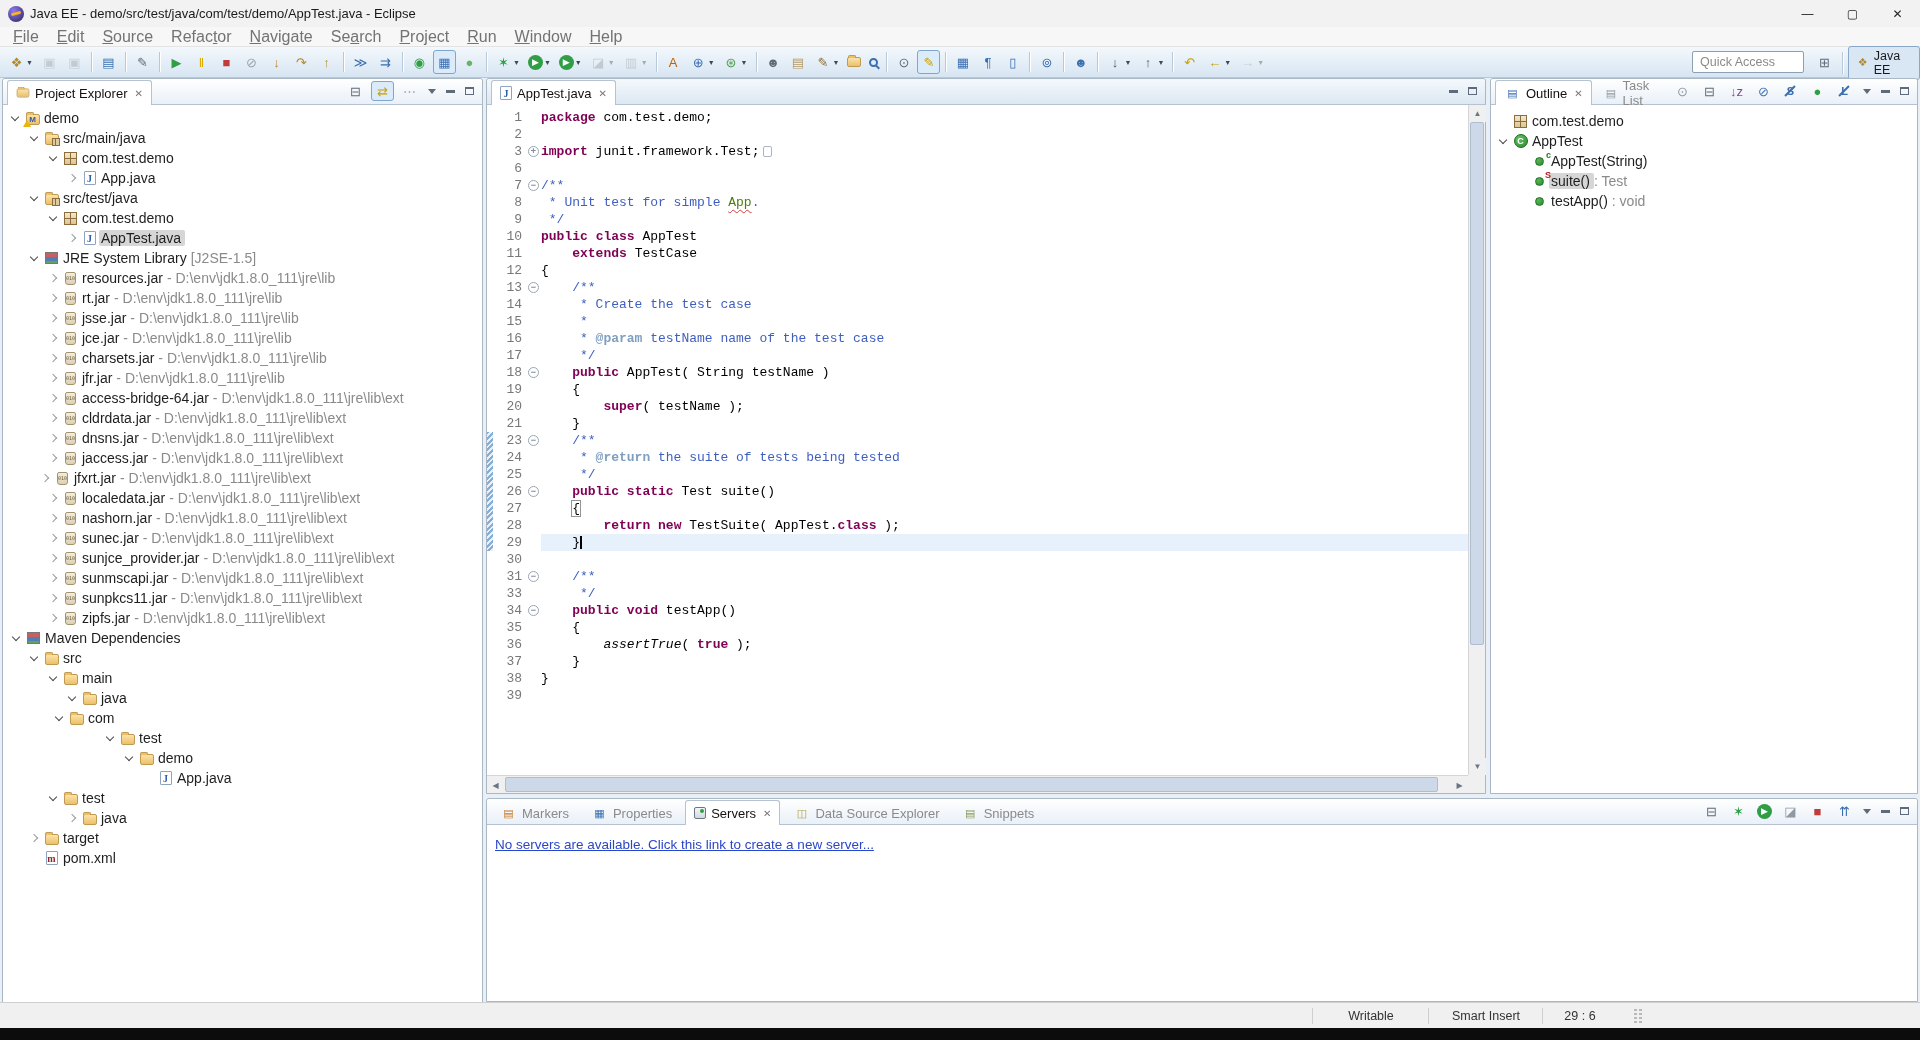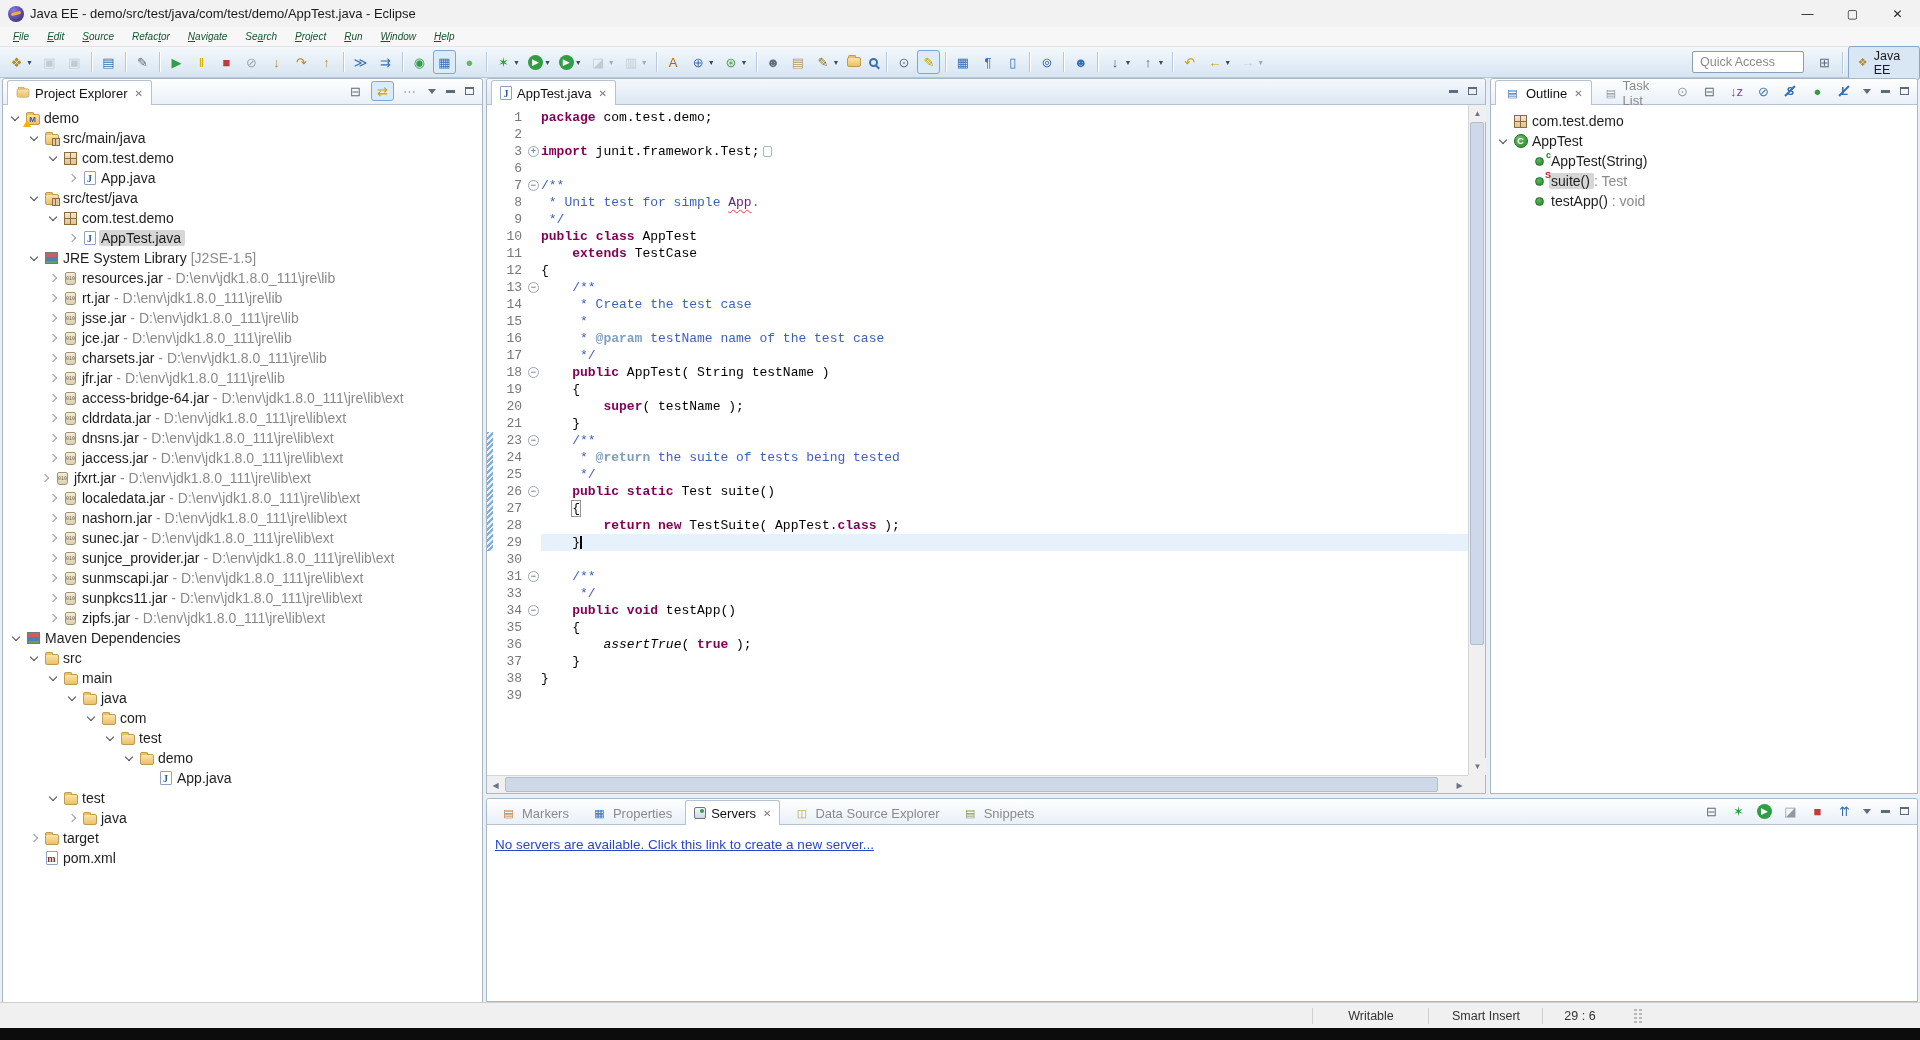--- a/index.html
+++ b/index.html
@@ -15,21 +15,21 @@
   .app-ico::after{content:"";position:absolute;left:3px;top:6px;width:10px;height:3px;
     background:#f7b32b;border-radius:2px;transform:rotate(-15deg);}
   .title-text { font-size:13px; color:#1a1a1a; }
   .win-controls { margin-left:auto; display:flex; height:27px; }
   .win-btn { width:45px; height:27px; display:flex; align-items:center; justify-content:center;
     font-size:12px; color:#222; }
 
   
   .menubar { position:absolute; left:0; top:27px; width:1920px; height:20px;
     background:#f7f7f7; display:flex; align-items:center; padding-left:4px; border-bottom:1px solid #e3e3e3;}
-  .menu-item { padding:0 9px; font-size:10px; color:#14532d; height:20px; line-height:20px;font-style:italic; }
+  .menu-item { padding:0 9px; font-size:16px; color:#737373; height:20px; line-height:20px; }
   .menu-item u { text-decoration:underline; }
 
   
   .toolbar { position:absolute; left:0; top:47px; width:1920px; height:31px;
     background:linear-gradient(#f3f8fc,#d7e5f2); border-bottom:1px solid #b9c8d8;
     display:flex; align-items:center; padding-left:4px; }
   .tsep { width:1px; height:20px; background:#b9c8d8; margin:0 4px; box-shadow:1px 0 0 #fff; flex:none;}
   .tbtn { height:24px; display:inline-flex; align-items:center; padding:0 2px;
     margin:0 1px; border:1px solid transparent; border-radius:3px; flex:none;}
   .tbtn.pressed { background:#dcebf9; border-color:#7da7cf; }
@@ -133,21 +133,21 @@
   .fold-m { width:11px; height:11px; border:1px solid #9aa6b4; border-radius:50%; background:#fff;
     color:#7d8a98; font:bold 9px "Liberation Sans",sans-serif; display:flex; align-items:center;
     justify-content:center; line-height:1; }
   .ctext { flex:1; height:17px; line-height:17px; }
   .cline.cur .ctext { background:#e7f1fb; }
   .seg-k { color:#7f0055; font-weight:bold; }
   .seg-p { color:#000; }
   .seg-d { color:#3f5fbf; }
   .seg-t { color:#7f9fbf; font-weight:bold; }
   .seg-i { color:#000; font-style:italic; }
-  .seg-dm { color:#701a75; text-decoration:underline; text-decoration-style:wavy;
+  .seg-dm { color:#4d7c0f; text-decoration:underline; text-decoration-style:wavy;
     text-decoration-color:#d04040; text-underline-offset:3px; text-decoration-thickness:1px;}
   .seg-bb { color:#000; outline:1px solid #949494; }
   .seg-fb { display:inline-block; width:9px; height:11px; border:1px solid #a9b4c4;
     border-radius:2px; margin-left:4px; vertical-align:middle; background:#fff; }
   .caret { display:inline-block; width:1.5px; height:13px; background:#000; vertical-align:middle; }
   
   .vscroll { position:absolute; right:0; top:26px; width:17px; bottom:18px; background:#f0f0f0;
     border-left:1px solid #d5d5d5; }
   .vthumb { position:absolute; left:1px; right:1px; top:17px; height:78%; background:#cdd9e8;
     border:1px solid #aebdd0; border-radius:2px; }
@@ -680,21 +680,21 @@
         </div>
         <div class="trow" style="padding-left: 61px;">
           <span class="chv o">
             <i></i>
           </span>
           <span class="ticon">
             <span class="i-folder"></span>
           </span>
           <span class="tlabel">java</span>
         </div>
-        <div class="trow" style="padding-left: 80px;">
+        <div class="trow" style="padding-left: 48px;">
           <span class="chv o">
             <i></i>
           </span>
           <span class="ticon">
             <span class="i-folder"></span>
           </span>
           <span class="tlabel">com</span>
         </div>
         <div class="trow" style="padding-left: 99px;">
           <span class="chv o">

